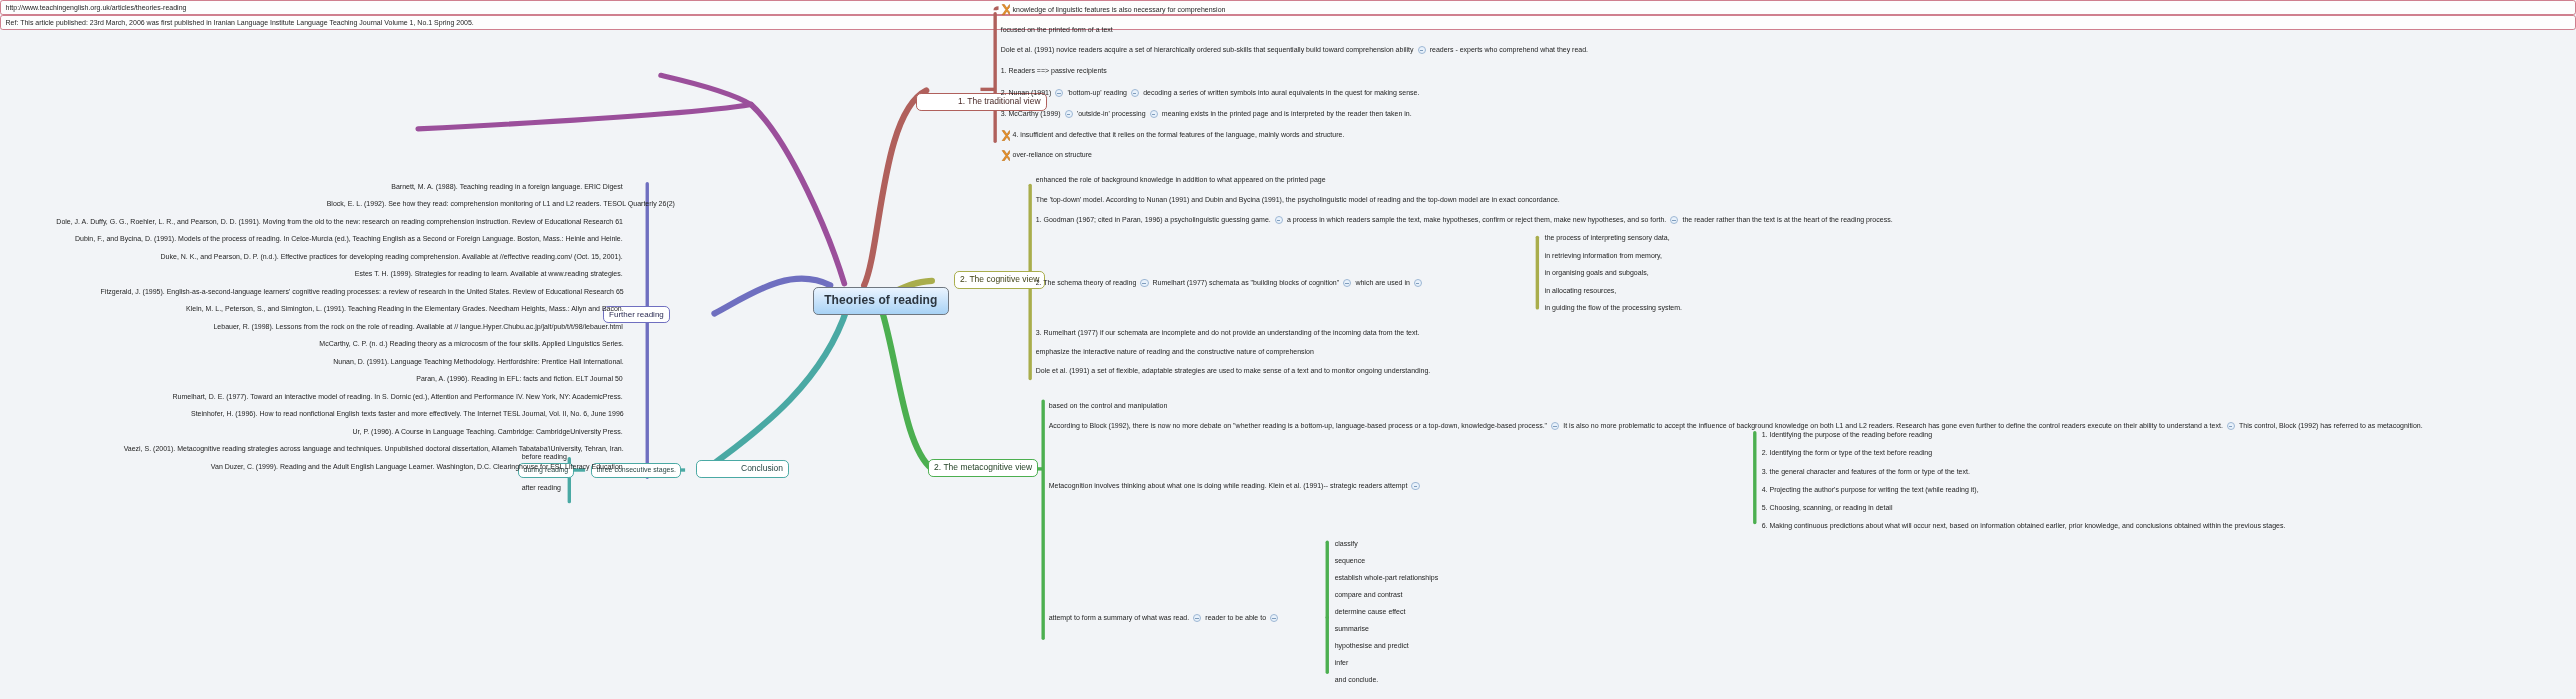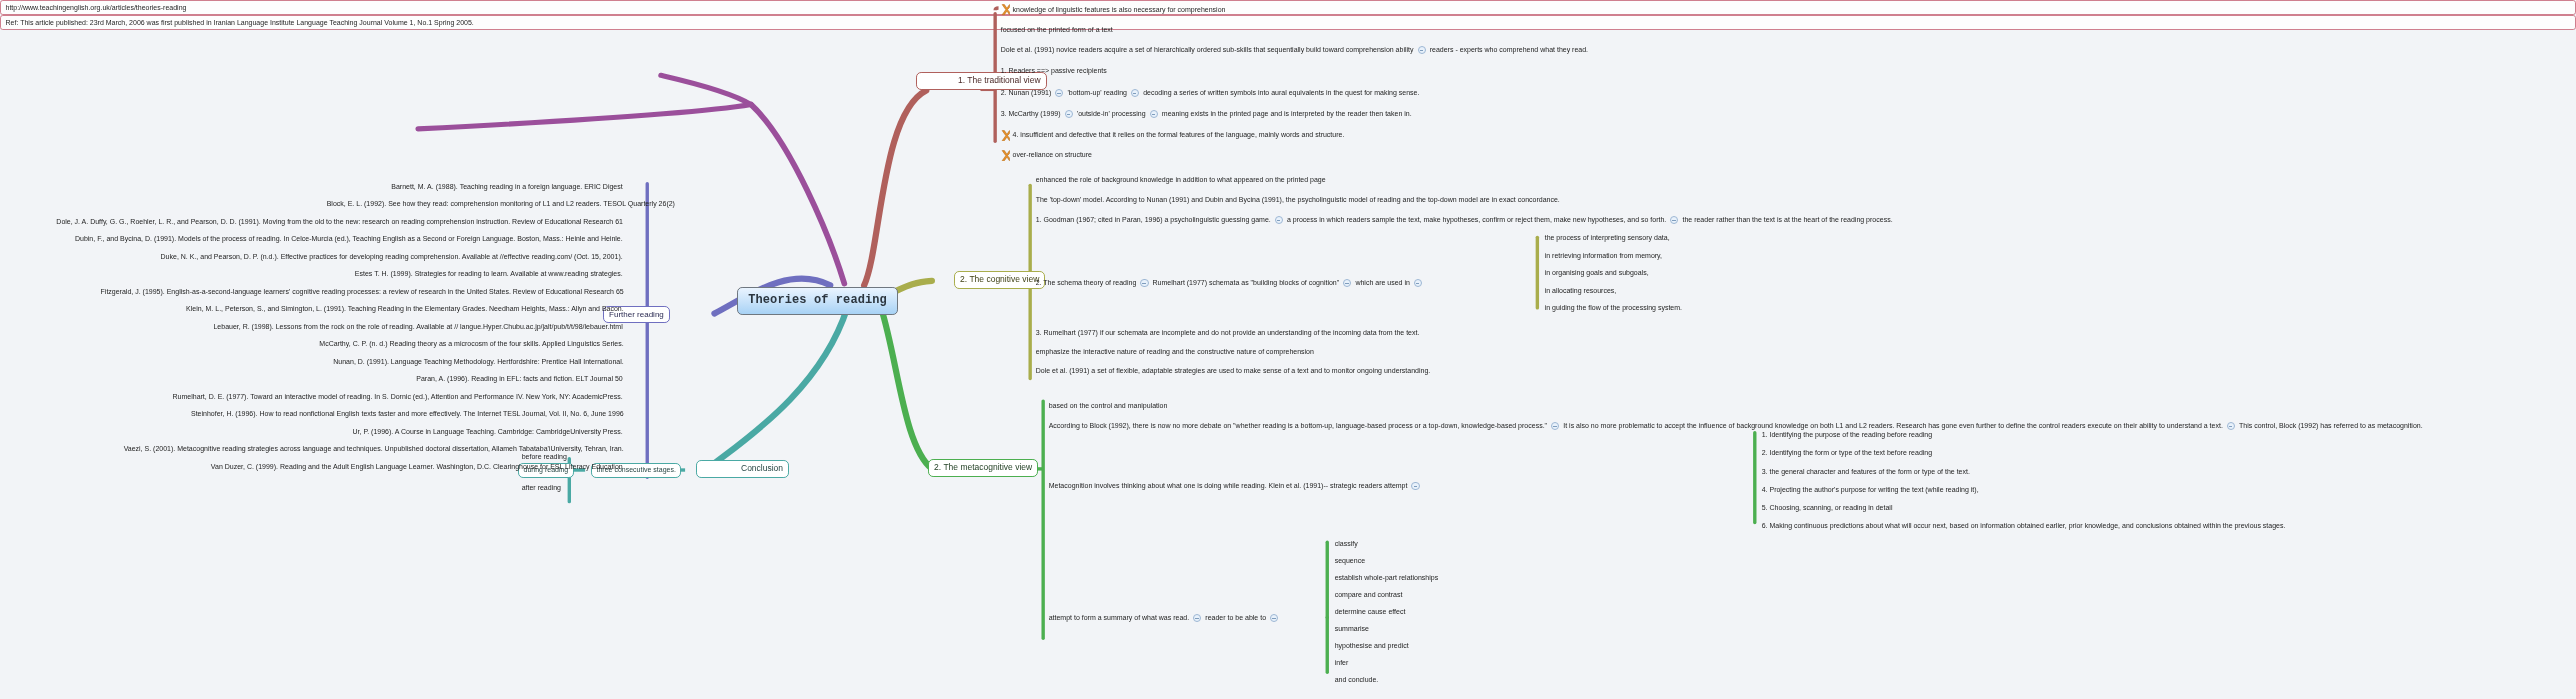--- a/index.html
+++ b/index.html
@@ -132,26 +132,26 @@
     <path d="M1146,325 L1146,845" stroke="#6f6fc0" stroke-width="6" fill="none" stroke-linecap="round"></path>
 
     <path d="M2722,420 L2722,545" stroke="#a9ad4c" stroke-width="6" fill="none" stroke-linecap="round"></path>
 
     <path d="M3107,766 L3107,925" stroke="#4caf50" stroke-width="6" fill="none" stroke-linecap="round"></path>
 
     <path d="M2350,1093 L2350,1190" stroke="#4caf50" stroke-width="6" fill="none" stroke-linecap="round"></path>
     <path d="M2350,960 L2350,1093" stroke="#4caf50" stroke-width="6" fill="none" stroke-linecap="round"></path>
   </svg>
 
-  <div class="node root" style="left:737px;top:287px;font-family:Liberation Mono, monospace;">Theories of reading</div>
+  <div class="node root" style="left:813px;top:287px;">Theories of reading</div>
 
   <div class="callout" style="left:497px;top:98px;">http://www.teachingenglish.org.uk/articles/theories-reading</div>
   <div class="callout" style="left:72px;top:141px;">Ref: This article published: 23rd March, 2006 was first published in Iranian Language Institute Language Teaching Journal Volume 1, No.1 Spring 2005.</div>
 
-  <div class="node boxed c-red" style="left:916px;top:72px;font-size:8.5px;padding-left:41px;">1. The traditional view</div>
+  <div class="node boxed c-red" style="left:916px;top:93px;font-size:8.5px;padding-left:41px;">1. The traditional view</div>
   <div class="node boxed c-olive" style="left:954px;top:271px;font-size:8.5px;">2. The cognitive view</div>
   <div class="node boxed c-green" style="left:928px;top:459px;font-size:8.5px;">2. The metacognitive view</div>
   <div class="node boxed c-teal" style="left:696px;top:460px;font-size:8.5px;">Conclusion</div>
   <div class="node boxed c-purple" style="left:603px;top:306px;font-size:8px;">Further reading</div>
 
   <div class="node ul c-red" style="left:999px;top:2.8px;width:127px;">
     <span class="xmark">
       <svg width="9.6" height="11.3" viewBox="0 0 17 20">
           <path d="M2 1 L8.5 10 L2 19 L6 19 L10.5 12.5 L15 19 L15 14 L11.5 10 L15 6 L15 1 L10.5 7.5 L6 1 Z" fill="#e8922b" stroke="#b86a12" stroke-width="1"></path>
         </svg>

